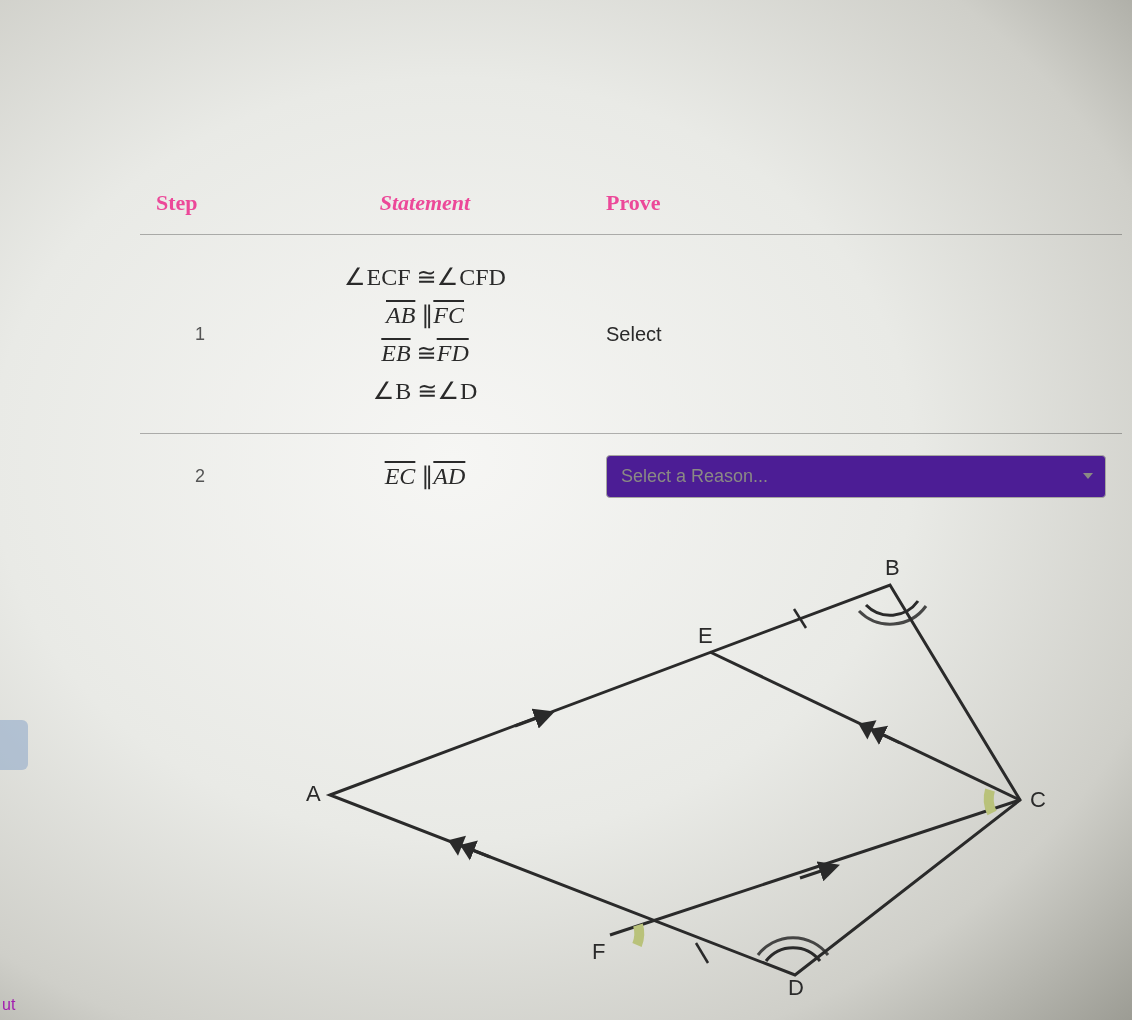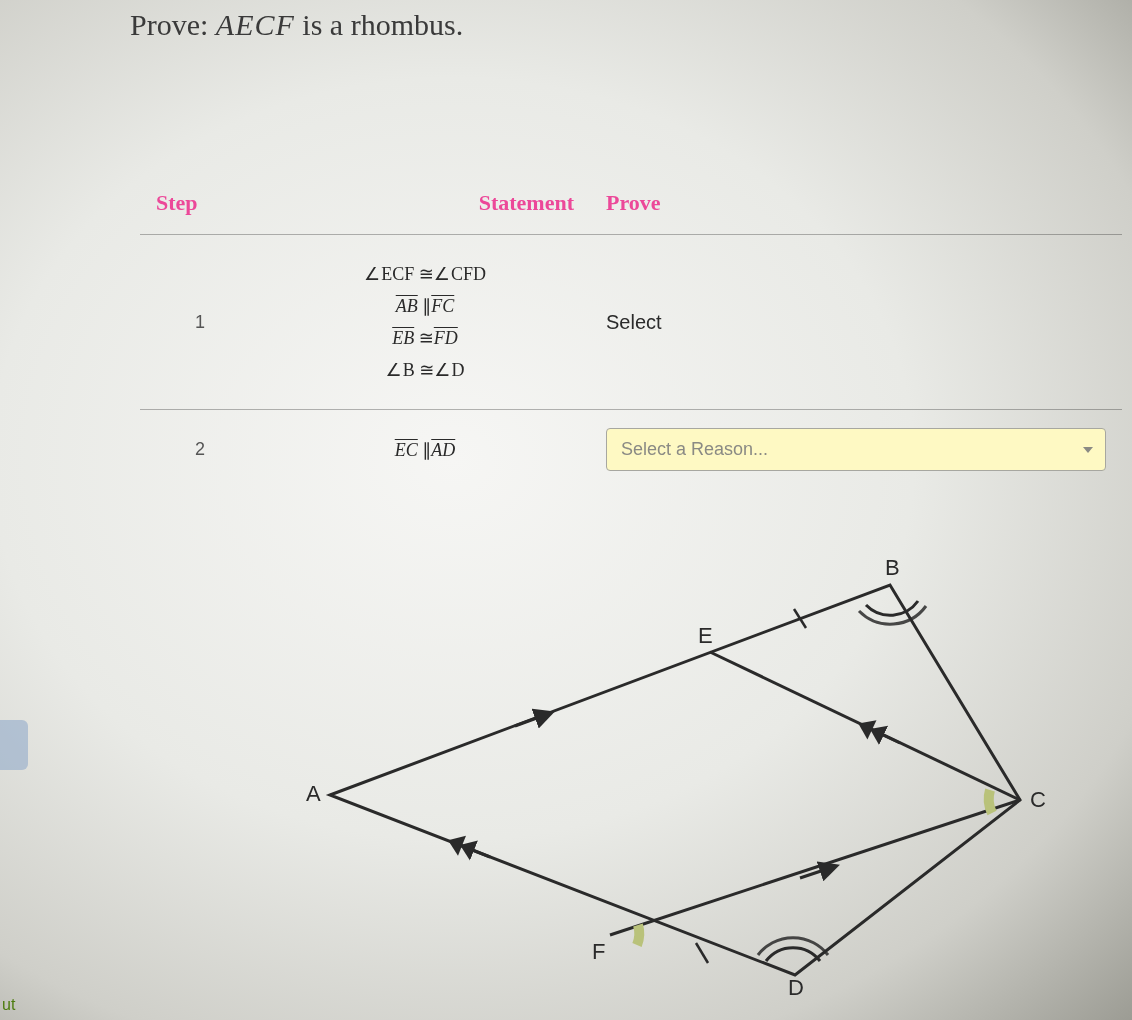--- a/index.html
+++ b/index.html
@@ -27,61 +27,61 @@
     position: absolute;
     left: 0; top: 720px;
     width: 28px; height: 50px;
     background: #8aa6c8;
     border-radius: 0 6px 6px 0;
     opacity: .55;
   }
   .ut {
     position: absolute;
     left: 2px; bottom: 6px;
-    font-size: 16px; color: #4d7c0f;
+    font-size: 16px; color: #a21caf;
     font-family: Arial, sans-serif;
   }
 
   
   .proof {
     position: absolute;
     top: 180px; left: 140px; right: 10px;
   }
   table.pt {
     width: 100%;
     border-collapse: collapse;
   }
   table.pt th {
     text-align: left;
     font-weight: bold;
     font-size: 22px;
     padding: 10px 16px 18px 16px;
     color: #ec4899;
   }
   table.pt th:nth-child(1){ width:120px; }
-  table.pt th:nth-child(2){ width:330px; text-align:right; }
+  table.pt th:nth-child(2){ width:330px; text-align:center;font-style:italic; }
   table.pt td {
     border-top: 1px solid rgba(0,0,0,.28);
     padding: 18px 16px;
     vertical-align: middle;
     font-size: 20px;
   }
   table.pt td.step { text-align:center; font-family: Arial, sans-serif; color:#555; font-size:18px; }
   .stmts { text-align:center; }
-  .stmts > div { margin: 10px 0; font-size: 18px; }
+  .stmts > div { margin: 10px 0; font-size: 24px; }
   .ovl { text-decoration: overline; font-style: italic; }
   .ang::before { content: "\2220"; margin-right: 1px; }
   .cong::before { content: " \2245 "; }
   .para::before { content: " \2225 "; }
   .reason { font-family: Arial, sans-serif; }
   .reason-select {
     display: block;
     width: 100%;
     border: 1px solid #a7a7a0;
-    background: #fef9c3;
+    background: #4c1d95;
     padding: 10px 14px;
     font-family: Arial, sans-serif;
     font-size: 18px;
     color: #8a8a84;
     border-radius: 4px;
     position: relative;
   }
   .reason-select::after {
     content: "";
     position: absolute;
@@ -105,23 +105,20 @@
     font-family: Arial, sans-serif;
     font-size: 22px;
     color: #2a2a2a;
   }
 </style>
 </head>
 <body>
 
 <div class="page">
 
-  <div class="prove">
-    <span>Prove: </span><span class="ital">AECF</span><span> is a rhombus.</span>
-  </div>
 
   <div class="sidetab"></div>
   <div class="ut">ut</div>
 
   <div class="proof">
     <table class="pt">
       <thead>
         <tr>
           <th>Step</th>
           <th>Statement</th>

